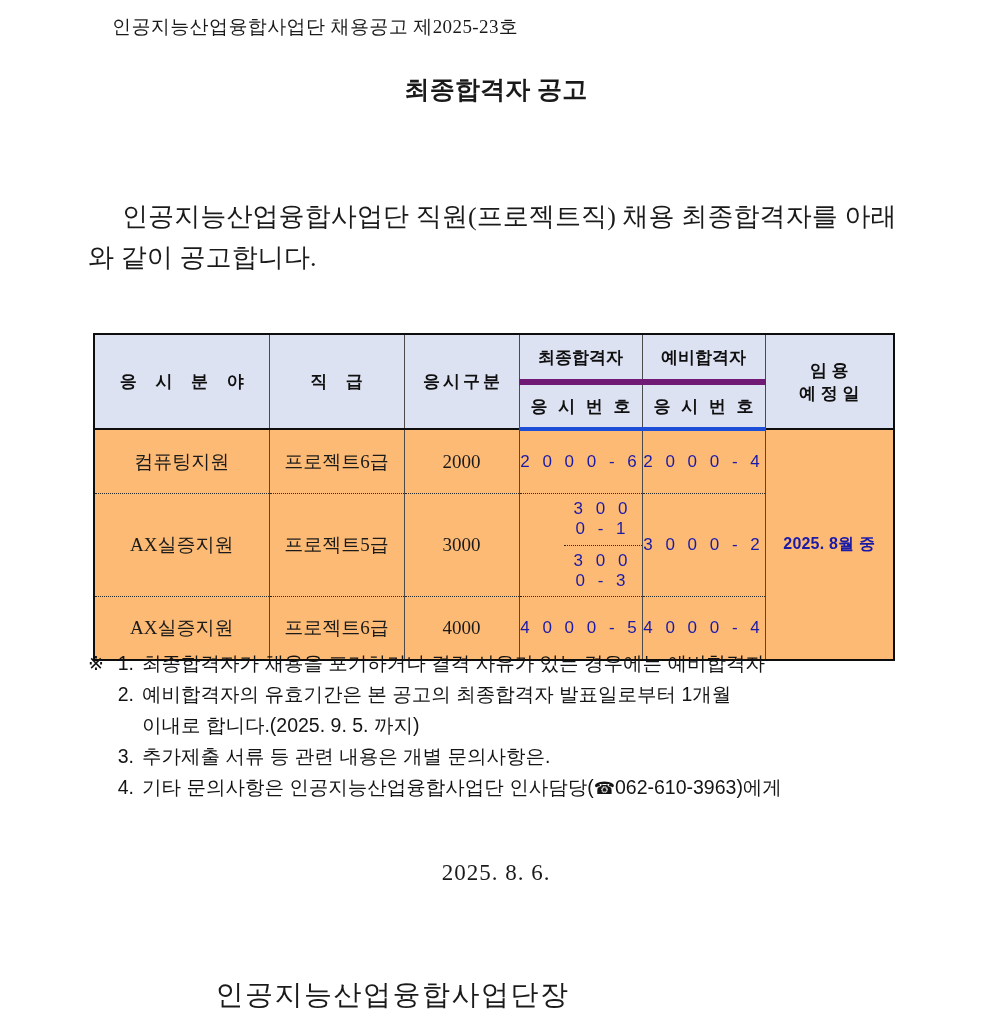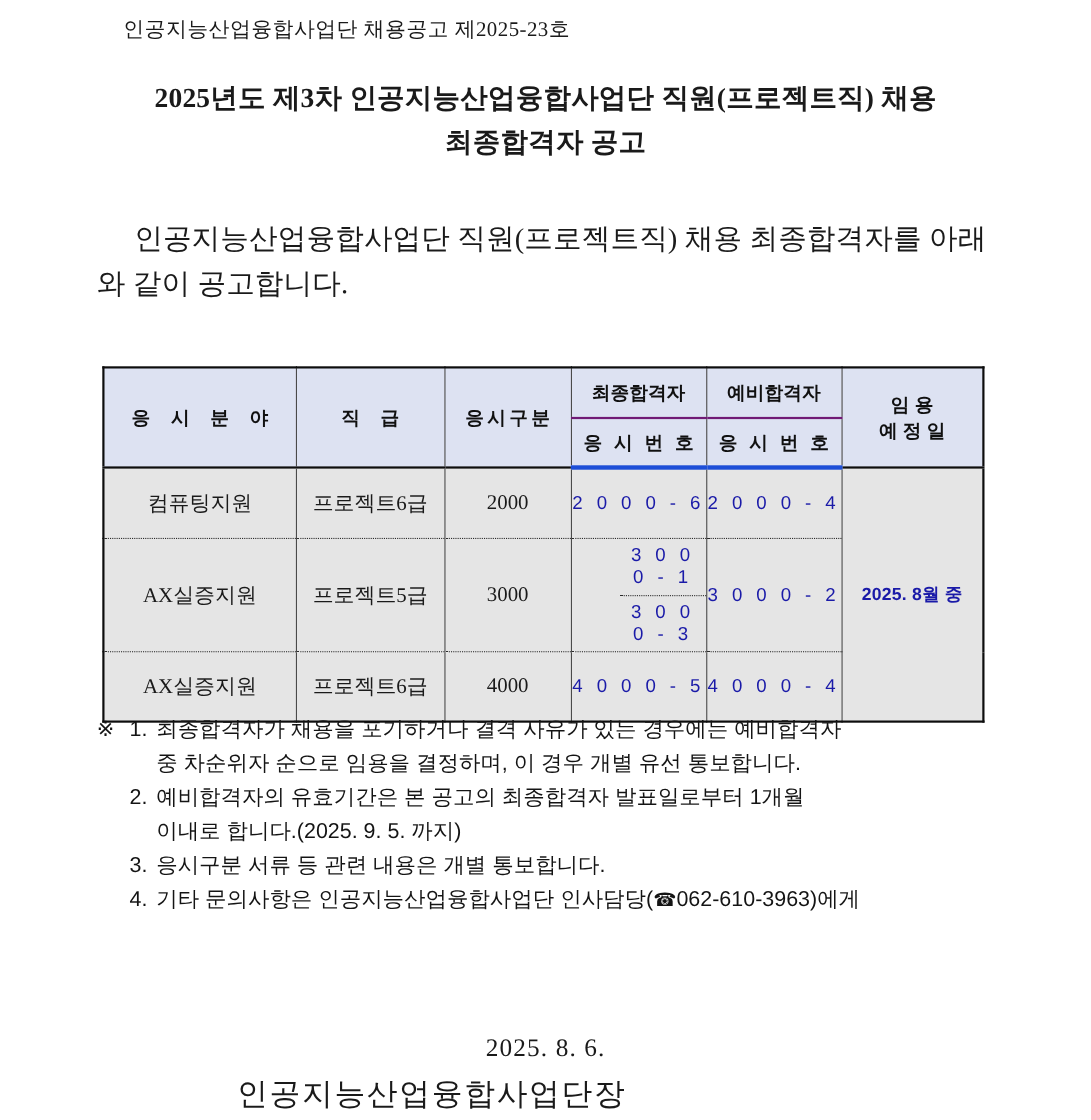--- a/index.html
+++ b/index.html
@@ -93,33 +93,33 @@
     font-weight: bold;
     color: #101010;
     border-bottom: 1px solid #4a4a4a;
   }
   thead tr.hrow1 th { height: 44px; }
   thead tr.hrow2 th { height: 42px; }
   thead th.tall {
     border-bottom: 2px solid #0d0d0d;
   }
   thead th.sub-top {
-    border-bottom: 2px solid #701a75;
+    border-bottom: 6px solid #701a75;
   }
   thead th.sub-bottom {
     border-bottom: 4px solid #1d4ed8;
   }
   .sp { letter-spacing: 7px; padding-left: 7px; }
   .sp-sm { letter-spacing: 3px; padding-left: 3px; }
 
   tbody td {
     font-family: "Liberation Serif", "DejaVu Serif", serif;
     font-size: 19px;
     color: #1a1a1a;
-    background: #e5e5e5;
+    background: #fdba74;
   }
   tbody tr.r1 td { height: 62px; }
   tbody tr.r2 td { height: 102px; }
   tbody tr.r3 td { height: 62px; }
   tbody tr.r1 td.sepbot,
   tbody tr.r2 td.sepbot {
     border-bottom: 1px dotted #2a2a2a;
   }
 
   td.num-cell {
@@ -189,21 +189,21 @@
   }
   .phone-icon {
     font-family: "DejaVu Sans", sans-serif;
     font-size: 17px;
   }
 
   
   .footer-date {
     position: absolute;
     left: 0;
-    top: 940px;
+    top: 860px;
     width: 992px;
     text-align: center;
     font-family: "Liberation Serif", "DejaVu Serif", serif;
     font-size: 23px;
     letter-spacing: 1px;
   }
   .footer-signature {
     position: absolute;
     left: 0;
     top: 976px;
@@ -215,21 +215,20 @@
   }
 </style>
 </head>
 <body>
 
 <div class="page">
 
   <div class="doc-number">인공지능산업융합사업단 채용공고 제2025-23호</div>
 
   <div class="title-block">
-    <div class="title-line">2025년도 제3차 인공지능산업융합사업단 직원(프로젝트직) 채용</div>
     <div class="title-line">최종합격자 공고</div>
   </div>
 
   <div class="intro">인공지능산업융합사업단 직원(프로젝트직) 채용 최종합격자를 아래와 같이 공고합니다.</div>
 
   <div class="table-wrap">
     <table class="result-table">
       <colgroup>
         <col style="width:175px">
         <col style="width:135px">
@@ -296,36 +295,35 @@
       </tbody>
     </table>
   </div>
 
   <div class="notes">
     <div class="note-row">
       <span class="note-mark">※</span>
       <span class="note-num">1.</span>
       <span class="note-text">
         <span class="cont">최종합격자가 채용을 포기하거나 결격 사유가 있는 경우에는 예비합격자</span>
-        <span class="cont">중 차순위자 순으로 임용을 결정하며, 이 경우 개별 유선 통보합니다.</span>
       </span>
     </div>
     <div class="note-row">
       <span class="note-mark"></span>
       <span class="note-num">2.</span>
       <span class="note-text">
         <span class="cont">예비합격자의 유효기간은 본 공고의 최종합격자 발표일로부터 1개월</span>
         <span class="cont">이내로 합니다.(2025. 9. 5. 까지)</span>
       </span>
     </div>
     <div class="note-row">
       <span class="note-mark"></span>
       <span class="note-num">3.</span>
       <span class="note-text">
-        <span class="cont">응시구분 서류 등 관련 내용은 개별 통보합니다.</span>
+        <span class="cont">추가제출 서류 등 관련 내용은 개별 문의사항은.</span>
       </span>
     </div>
     <div class="note-row">
       <span class="note-mark"></span>
       <span class="note-num">4.</span>
       <span class="note-text">
         <span class="cont"><span>기타 문의사항은 인공지능산업융합사업단 인사담당(</span><span class="phone-icon">☎</span><span>062-610-3963</span><span>)에게</span></span>
       </span>
     </div>
   </div>

